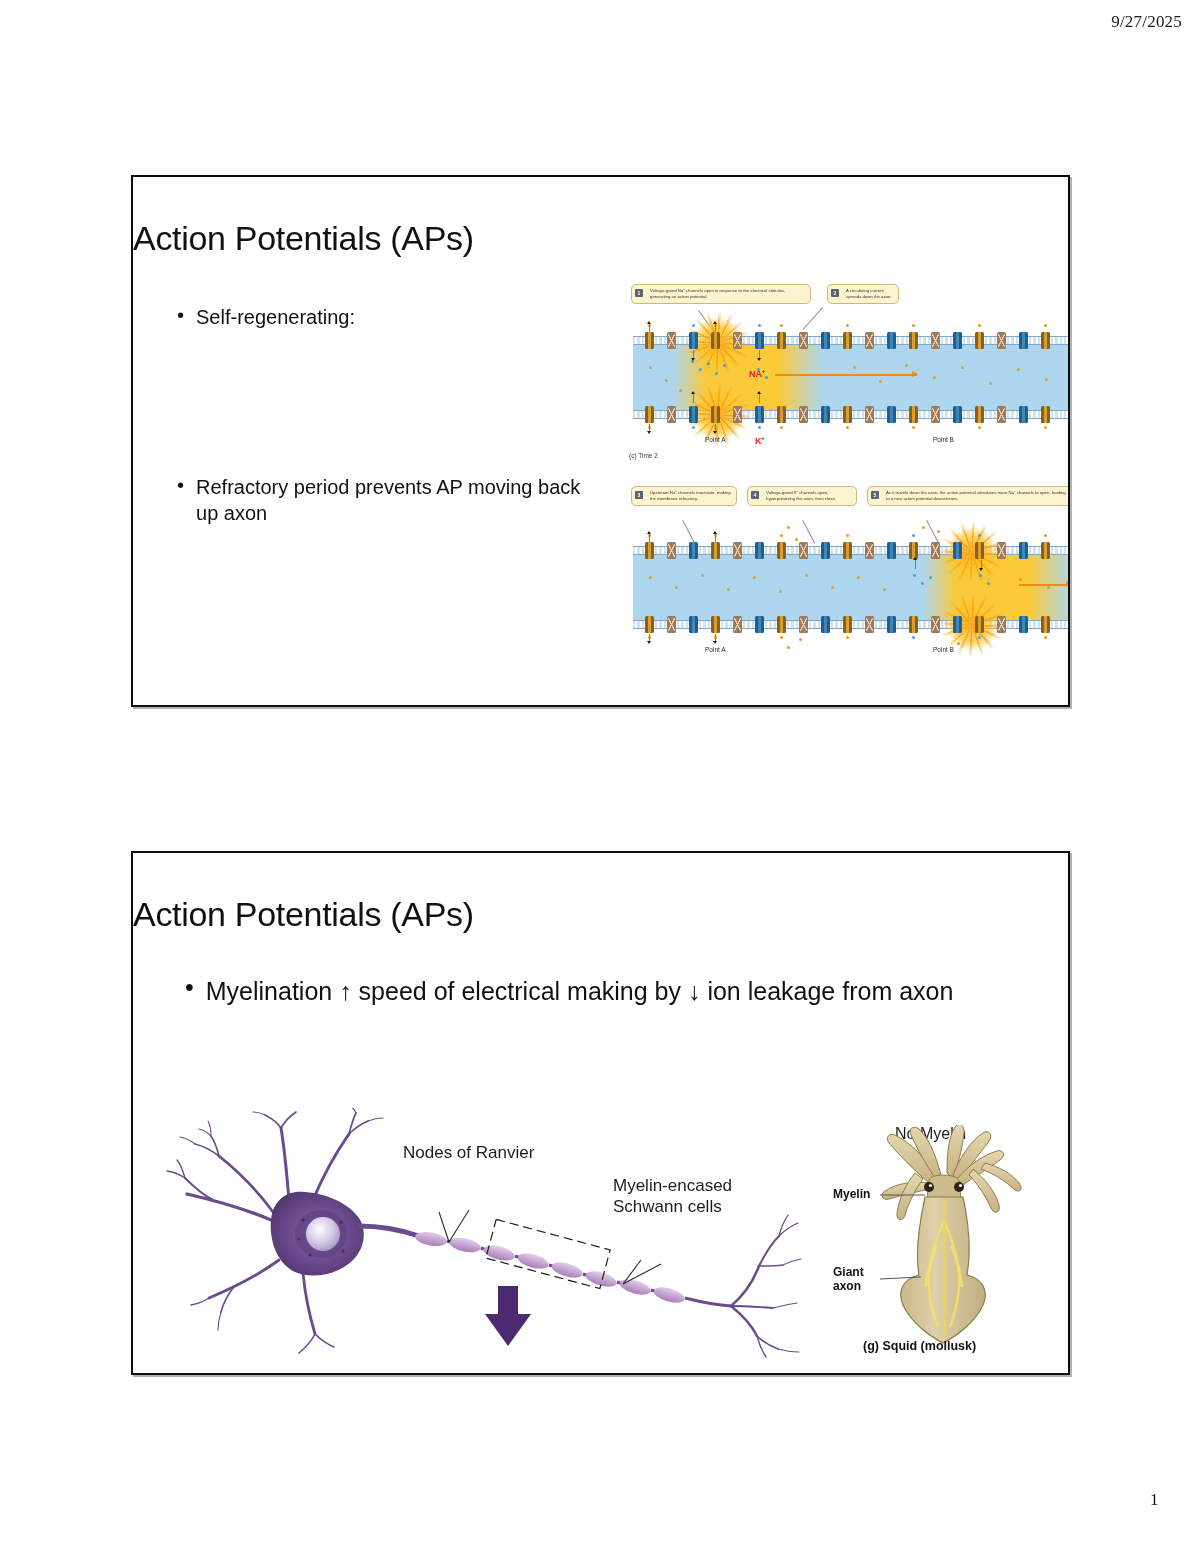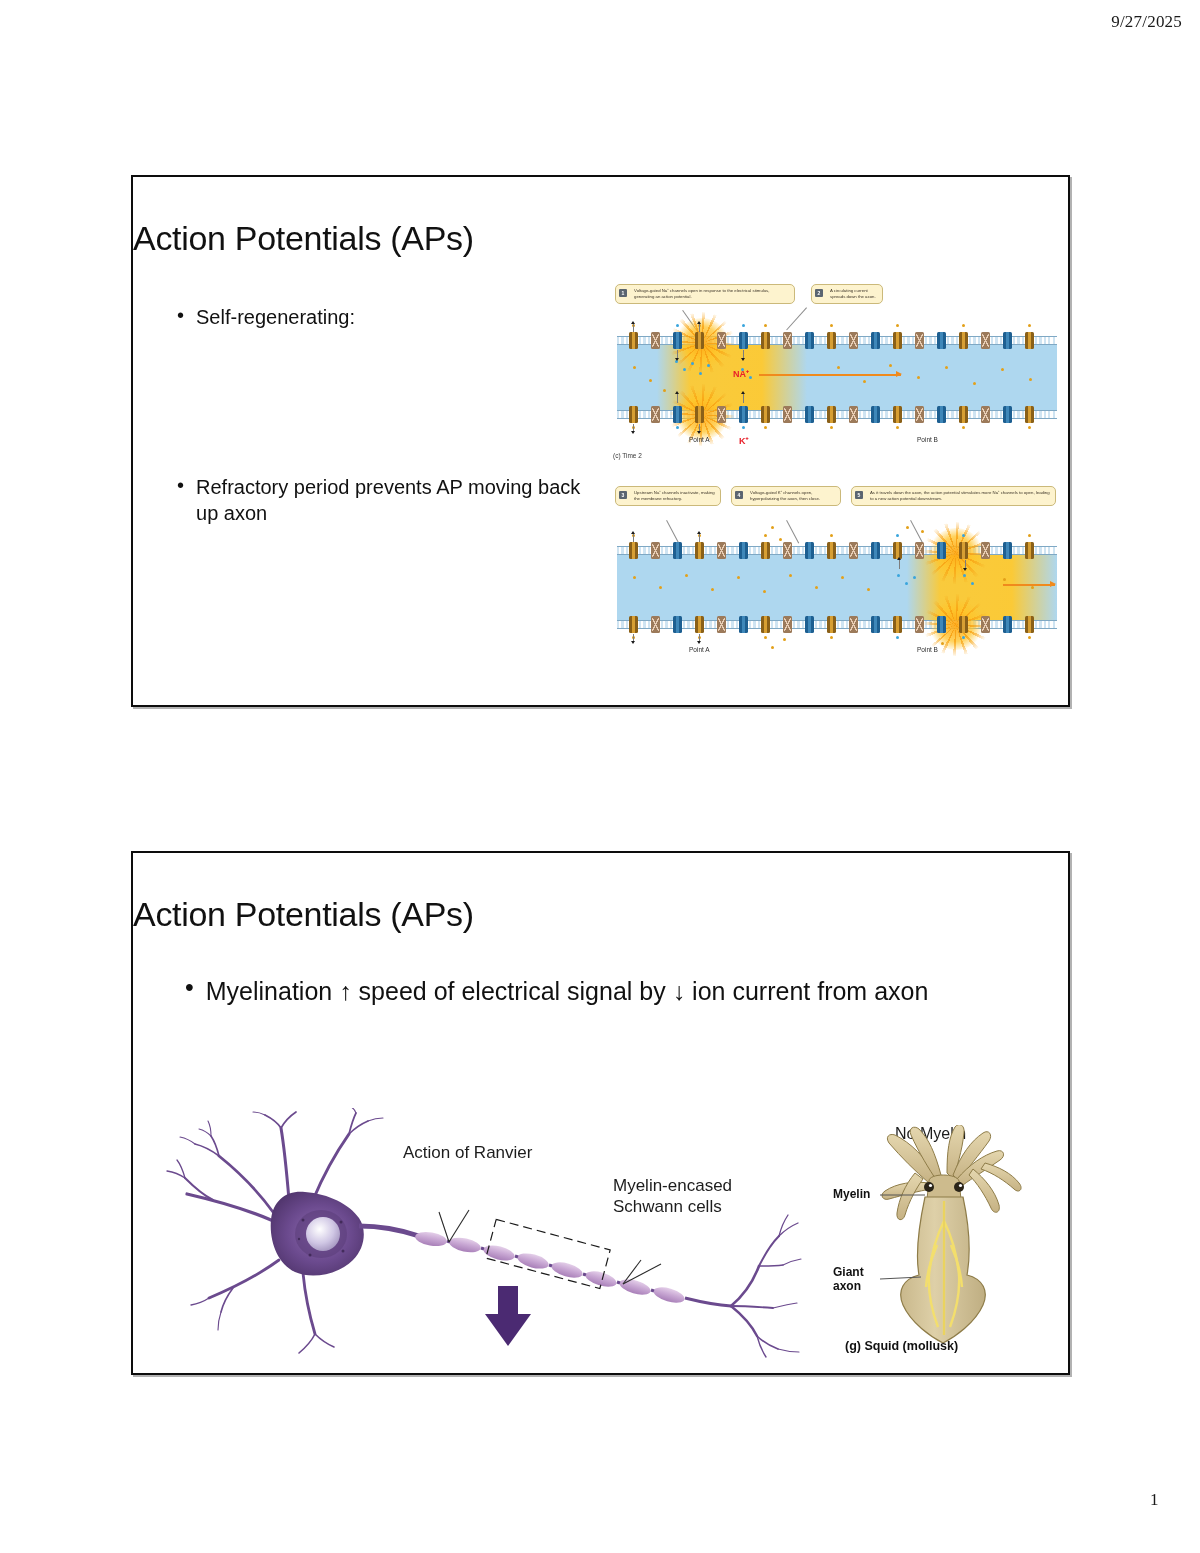--- a/index.html
+++ b/index.html
@@ -77,21 +77,21 @@
   #b3 { left: 52px; top: 122px; font-size: 25px; }
 
   
   .fig-ap {
     position: absolute;
     left: 478px;
     top: 107px;
     width: 448px;
     height: 418px;
   }
-  .panel { position: absolute; left: 0; width: 448px; }
+  .panel { position: absolute; left: 16px; width: 448px; }
   #panel-a { top: 0;   height: 205px; }
   #panel-b { top: 202px; height: 216px; }
 
   .callout {
     position: absolute;
     background: #fdf3ce;
     border: 1px solid #cbb97a;
     border-radius: 5px;
     padding: 3px 4px 3px 18px;
     font-family: "Liberation Sans", sans-serif;
@@ -568,21 +568,21 @@
     </div>
   </div>
 </div>
 
 <div class="slide" id="slide-2">
 
   <div class="slide-title">Action Potentials (APs)</div>
 
   <div class="bullet" id="b3">
     <span class="dot">•</span>
-    <span class="btext">Myelination ↑ speed of electrical signal by ↓ ion current from axon</span>
+    <span class="btext">Myelination ↑ speed of electrical making by ↓ ion leakage from axon</span>
   </div>
 
   <div class="fig-neuron">
     <svg width="660" height="250" viewBox="0 0 660 250">
       <defs>
         <radialGradient id="soma" cx="52%" cy="50%" r="62%">
           <stop offset="0%" stop-color="#8f6cb0"></stop>
           <stop offset="55%" stop-color="#6b4a8e"></stop>
           <stop offset="100%" stop-color="#4d3268"></stop>
         </radialGradient>
@@ -682,21 +682,21 @@
       <path d="M345 178 L 365 178 L 365 206 L 378 206 L 355 238 L 332 206 L 345 206 Z" fill="#4b2a72"></path>
 
       <g stroke="#2b2b2b" stroke-width="1.1" fill="none">
         <path d="M296 134 L 286 104"></path>
         <path d="M296 134 L 316 102"></path>
         <path d="M470 176 L 488 152"></path>
         <path d="M470 176 L 508 156"></path>
       </g>
     </svg>
 
-    <div class="neuron-label" style="left:250px; top:35px;">Action of Ranvier</div>
+    <div class="neuron-label" style="left:250px; top:35px;">Nodes of Ranvier</div>
     <div class="neuron-label" style="left:460px; top:68px;">Myelin-encased
 Schwann cells</div>
   </div>
 
   <div class="fig-squid">
     <div class="squid-title" style="left:62px; top:0px;">No Myelin</div>
 
     <svg width="215" height="235" viewBox="0 0 215 235" style="position:absolute;left:0;top:0;">
       <defs>
         <linearGradient id="mantle" x1="0" y1="0" x2="1" y2="0">
@@ -746,17 +746,17 @@
 
       <g stroke="#555" stroke-width="1" fill="none">
         <path d="M47 70 L 92 70"></path>
         <path d="M47 154 L 88 152"></path>
       </g>
     </svg>
 
     <div class="squid-label" style="left:0px; top:62px;">Myelin</div>
     <div class="squid-label" style="left:0px; top:140px;">Giant
 axon</div>
-    <div class="squid-label" style="left:12px; top:214px; font-size:12.5px;">(g) Squid (mollusk)</div>
+    <div class="squid-label" style="left:30px; top:214px; font-size:12.5px;">(g) Squid (mollusk)</div>
   </div>
 </div>
 
 <div class="page-number">1</div>
 
 </body></html>

